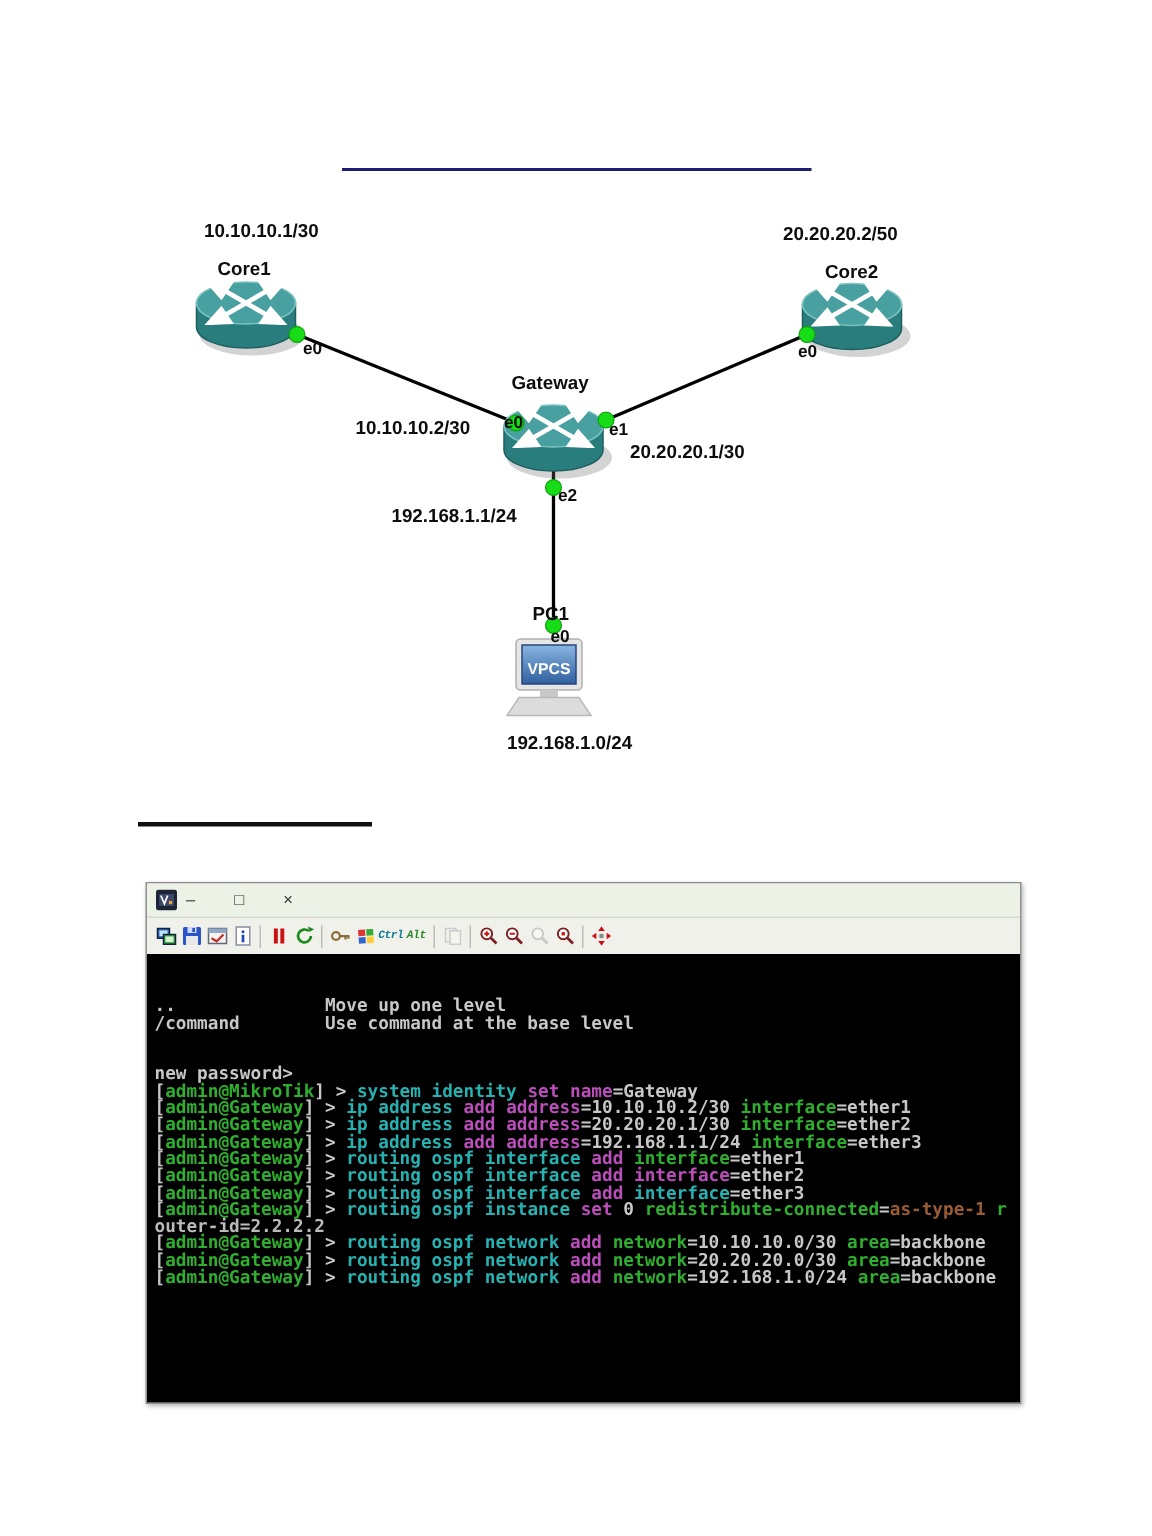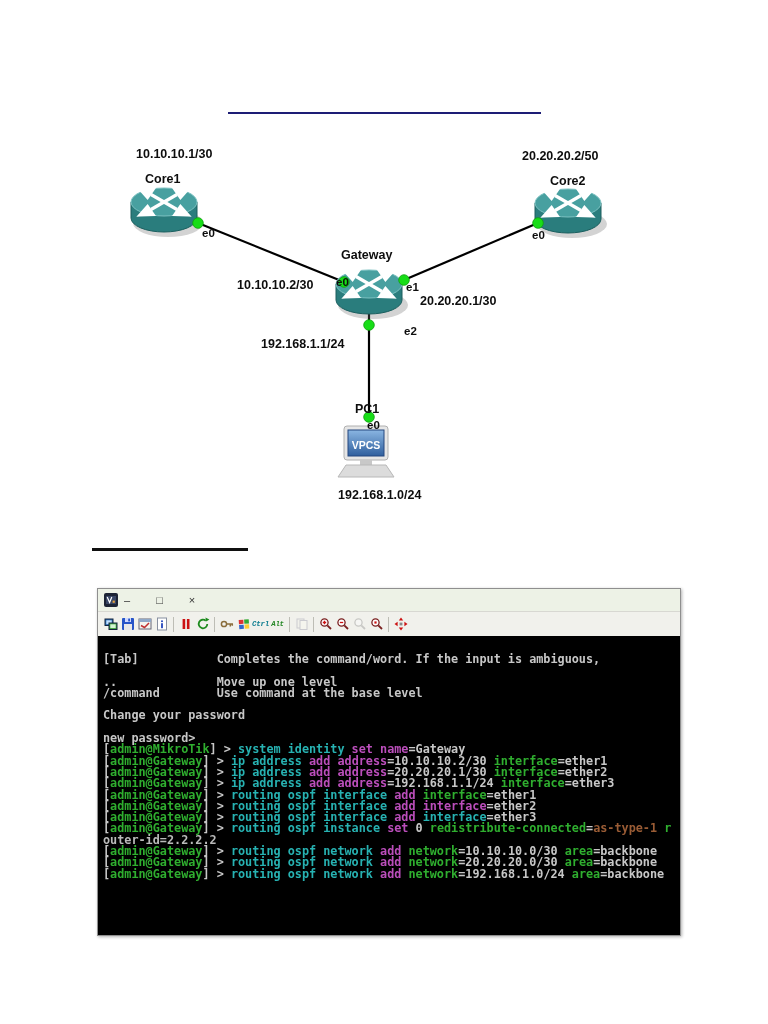--- a/index.html
+++ b/index.html
@@ -100,21 +100,21 @@
         <div class="topo-label" style="left: 522px; top: 149px;">20.20.20.2/50</div>
         <div class="topo-label" style="left: 550px; top: 174px;">Core2</div>
         <div class="topo-label" style="left: 341px; top: 248px;">Gateway</div>
         <div class="topo-label" style="left: 237px; top: 278px;">10.10.10.2/30</div>
         <div class="topo-label" style="left: 420px; top: 294px;">20.20.20.1/30</div>
         <div class="topo-label" style="left: 261px; top: 337px;">192.168.1.1/24</div>
         <div class="topo-label small" style="left: 202px; top: 227px;">e0</div>
         <div class="topo-label small" style="left: 532px; top: 229px;">e0</div>
         <div class="topo-label small" style="left: 336px; top: 276px;">e0</div>
         <div class="topo-label small" style="left: 406px; top: 281px;">e1</div>
-        <div class="topo-label small" style="left: 372px; top: 325px; padding-left: 32px;">e2</div>
+        <div class="topo-label small" style="left: 372px; top: 325px;">e2</div>
         <div class="topo-label" style="left: 355px; top: 402px;">PC1</div>
         <div class="topo-label small" style="left: 367px; top: 419px;">e0</div>
         <div class="topo-label" style="left: 338px; top: 488px;">192.168.1.0/24</div>
       </div>
   </div>
 
   <div class="rule rule-mid"></div>
 
   <div class="vnc-window">
     <div class="titlebar">
@@ -242,26 +242,24 @@
               <polygon points="7,13.5 4.8,10.4 9.2,10.4"></polygon>
               <polygon points="0.5,7 3.6,4.8 3.6,9.2"></polygon>
               <polygon points="13.5,7 10.4,9.2 10.4,4.8"></polygon>
             </g>
             <rect x="5.6" y="5.6" width="2.8" height="2.8" fill="#888"></rect>
           </svg>
         </span>
       </div>
     <div class="terminal">
       <div id="term">
-          <div class="tline"><span style="color: rgb(199, 199, 199);">[Tab]           Completes the command/word. If the input is ambiguous,</span></div>
           <div class="tline"> </div>
           <div class="tline"><span style="color: rgb(199, 199, 199);">..              Move up one level</span></div>
           <div class="tline"><span style="color: rgb(199, 199, 199);">/command        Use command at the base level</span></div>
           <div class="tline"> </div>
-          <div class="tline"><span style="color: rgb(199, 199, 199);">Change your password</span></div>
           <div class="tline"> </div>
           <div class="tline"><span style="color: rgb(199, 199, 199);">new password&gt;</span></div>
           <div class="tline"><span style="color: rgb(199, 199, 199);">[</span><span style="color: rgb(47, 174, 47);">admin@MikroTik</span><span style="color: rgb(199, 199, 199);">] &gt; </span><span style="color: rgb(39, 178, 178);">system identity </span><span style="color: rgb(187, 78, 187);">set </span><span style="color: rgb(187, 78, 187);">name</span><span style="color: rgb(199, 199, 199);">=Gateway</span></div>
           <div class="tline"><span style="color: rgb(199, 199, 199);">[</span><span style="color: rgb(47, 174, 47);">admin@Gateway</span><span style="color: rgb(199, 199, 199);">] &gt; </span><span style="color: rgb(39, 178, 178);">ip address </span><span style="color: rgb(187, 78, 187);">add </span><span style="color: rgb(187, 78, 187);">address</span><span style="color: rgb(199, 199, 199);">=10.10.10.2/30 </span><span style="color: rgb(47, 174, 47);">interface</span><span style="color: rgb(199, 199, 199);">=ether1</span></div>
           <div class="tline"><span style="color: rgb(199, 199, 199);">[</span><span style="color: rgb(47, 174, 47);">admin@Gateway</span><span style="color: rgb(199, 199, 199);">] &gt; </span><span style="color: rgb(39, 178, 178);">ip address </span><span style="color: rgb(187, 78, 187);">add </span><span style="color: rgb(187, 78, 187);">address</span><span style="color: rgb(199, 199, 199);">=20.20.20.1/30 </span><span style="color: rgb(47, 174, 47);">interface</span><span style="color: rgb(199, 199, 199);">=ether2</span></div>
           <div class="tline"><span style="color: rgb(199, 199, 199);">[</span><span style="color: rgb(47, 174, 47);">admin@Gateway</span><span style="color: rgb(199, 199, 199);">] &gt; </span><span style="color: rgb(39, 178, 178);">ip address </span><span style="color: rgb(187, 78, 187);">add </span><span style="color: rgb(187, 78, 187);">address</span><span style="color: rgb(199, 199, 199);">=192.168.1.1/24 </span><span style="color: rgb(47, 174, 47);">interface</span><span style="color: rgb(199, 199, 199);">=ether3</span></div>
           <div class="tline"><span style="color: rgb(199, 199, 199);">[</span><span style="color: rgb(47, 174, 47);">admin@Gateway</span><span style="color: rgb(199, 199, 199);">] &gt; </span><span style="color: rgb(39, 178, 178);">routing ospf interface </span><span style="color: rgb(187, 78, 187);">add </span><span style="color: rgb(47, 174, 47);">interface</span><span style="color: rgb(199, 199, 199);">=ether1</span></div>
           <div class="tline"><span style="color: rgb(199, 199, 199);">[</span><span style="color: rgb(47, 174, 47);">admin@Gateway</span><span style="color: rgb(199, 199, 199);">] &gt; </span><span style="color: rgb(39, 178, 178);">routing ospf interface </span><span style="color: rgb(187, 78, 187);">add </span><span style="color: rgb(187, 78, 187);">interface</span><span style="color: rgb(199, 199, 199);">=ether2</span></div>
           <div class="tline"><span style="color: rgb(199, 199, 199);">[</span><span style="color: rgb(47, 174, 47);">admin@Gateway</span><span style="color: rgb(199, 199, 199);">] &gt; </span><span style="color: rgb(39, 178, 178);">routing ospf interface </span><span style="color: rgb(187, 78, 187);">add </span><span style="color: rgb(39, 178, 178);">interface</span><span style="color: rgb(199, 199, 199);">=ether3</span></div>
           <div class="tline"><span style="color: rgb(199, 199, 199);">[</span><span style="color: rgb(47, 174, 47);">admin@Gateway</span><span style="color: rgb(199, 199, 199);">] &gt; </span><span style="color: rgb(39, 178, 178);">routing ospf instance </span><span style="color: rgb(187, 78, 187);">set </span><span style="color: rgb(199, 199, 199);">0 </span><span style="color: rgb(47, 174, 47);">redistribute-connected</span><span style="color: rgb(199, 199, 199);">=</span><span style="color: rgb(154, 92, 53);">as-type-1</span><span style="color: rgb(199, 199, 199);"> </span><span style="color: rgb(47, 174, 47);">r</span></div>

